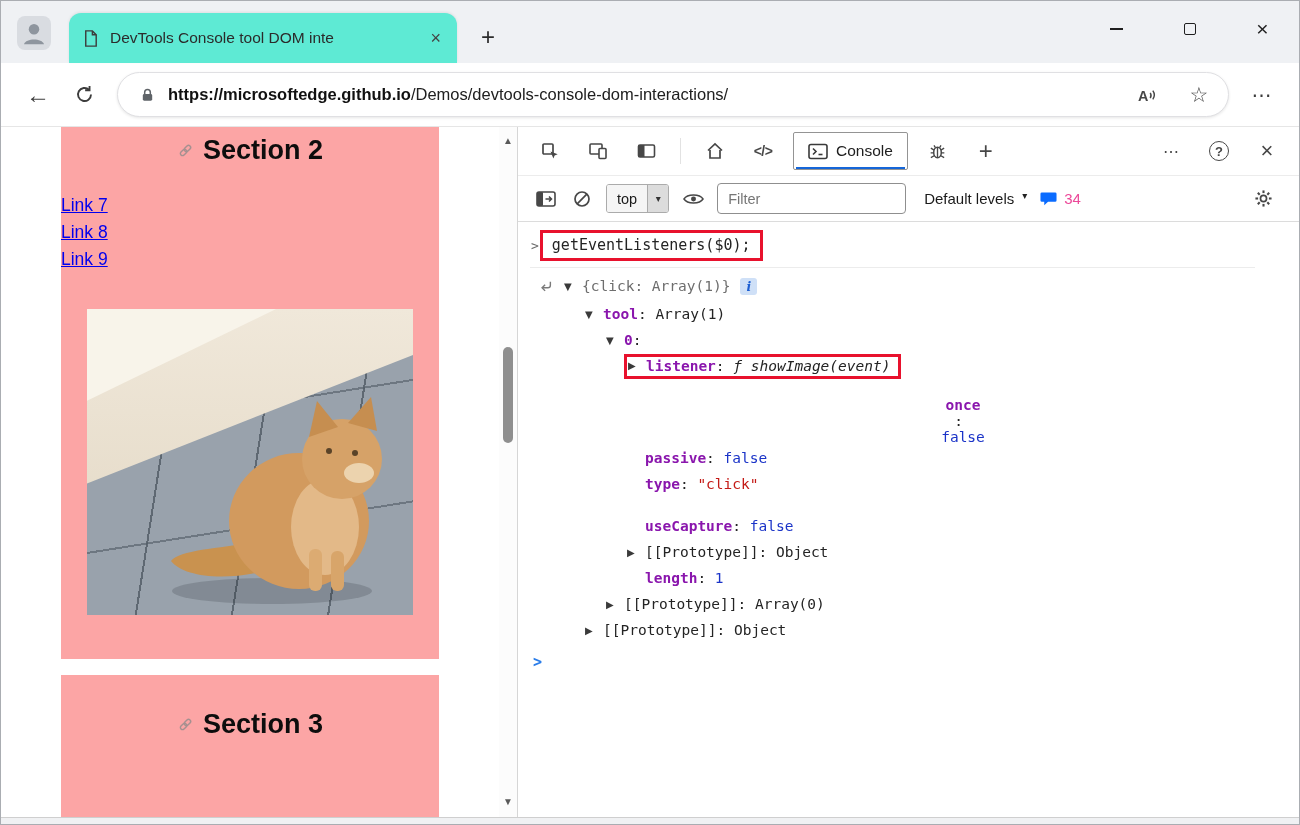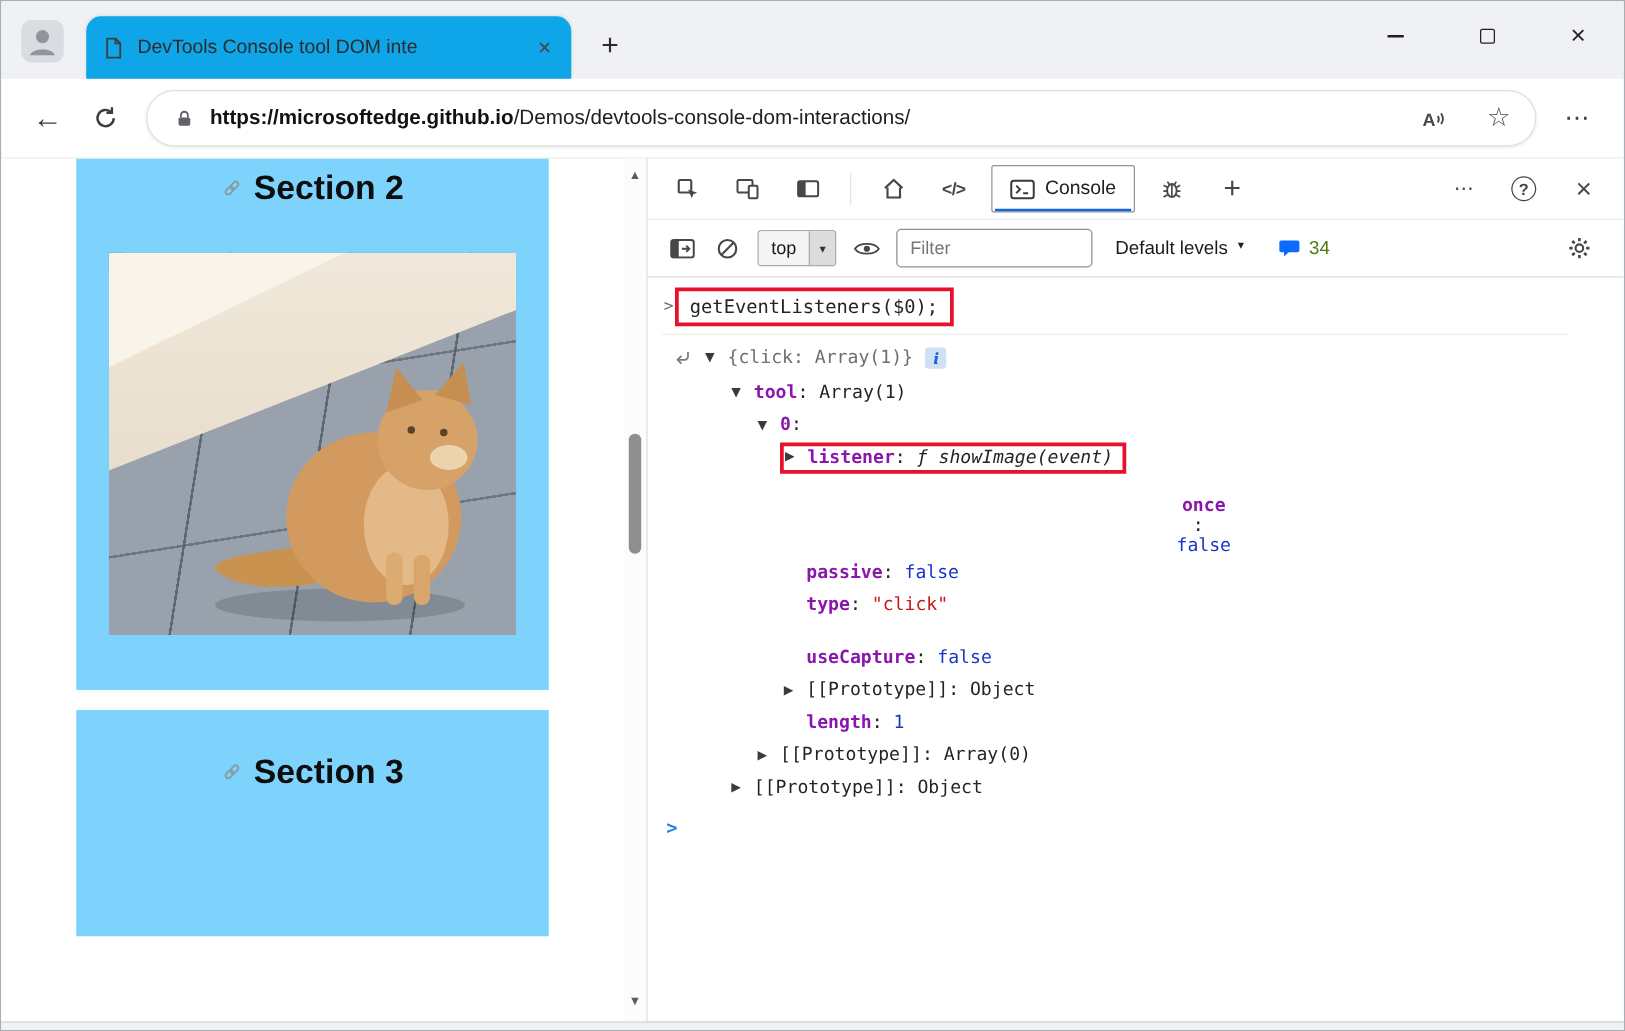--- a/index.html
+++ b/index.html
@@ -2,21 +2,21 @@
 <html><head>
 <meta charset="utf-8">
 <style>
   * { box-sizing: border-box; }
   html,body { margin:0; padding:0; background:#fff; font-family:"Liberation Sans", sans-serif; }
   .window { width:1300px; height:825px; border:1px solid #aaadb2; display:flex; flex-direction:column; overflow:hidden; background:#fff; }
 
   
   .titlebar { height:62px; background:#eff1f4; position:relative; flex:0 0 auto; }
   .avatar { position:absolute; left:16px; top:15px; width:34px; height:34px; border-radius:8px; background:#d9dce1; display:flex; align-items:center; justify-content:center; overflow:hidden; }
-  .tab { position:absolute; left:68px; bottom:0; width:388px; height:50px; background:#0ea5e9; border-radius:12px 12px 0 0; display:flex; align-items:center; padding:0 12px; box-shadow:0 -1px 3px rgba(0,0,0,.08); }
+  .tab { position:absolute; left:68px; bottom:0; width:388px; height:50px; background:#5eead4; border-radius:12px 12px 0 0; display:flex; align-items:center; padding:0 12px; box-shadow:0 -1px 3px rgba(0,0,0,.08); }
   .favicon { flex:0 0 auto; margin-right:10px; display:flex; }
   .tab-title { flex:1; font-size:15.5px; color:#2b2b2b; white-space:nowrap; overflow:hidden; }
   .tab-close { flex:0 0 auto; font-size:18px; color:#444; padding:0 4px; cursor:default; }
   .newtab-btn { position:absolute; left:470px; bottom:9px; width:34px; height:34px; display:flex; align-items:center; justify-content:center; font-size:24px; font-weight:300; color:#2b2b2b; }
   .win-controls { position:absolute; right:0; top:0; display:flex; height:56px; }
   .win-btn { width:73px; height:100%; display:flex; align-items:center; justify-content:center; font-size:21px; color:#1f1f1f; }
   .min-line { width:13px; height:1.6px; background:#1f1f1f; display:inline-block; }
   .max-box { width:12px; height:12px; border:1.5px solid #1f1f1f; border-radius:2px; display:inline-block; }
 
   
@@ -29,21 +29,21 @@
   .url-path { color:#202020; }
   .field-btn { width:38px; height:38px; display:flex; align-items:center; justify-content:center; color:#474747; flex:0 0 auto; }
   .field-btn.star { font-size:21px; }
 
   
   .content { flex:1; display:flex; min-height:0; background:#fff; }
 
   
   .page-col { width:516px; position:relative; overflow:hidden; flex:0 0 auto; background:#fff; }
   .page-inner { position:absolute; left:0; top:0; width:498px; }
-  .page-section { width:378px; margin:0 auto 16px; background:#7dd3fc; padding:34px 0 44px; text-align:left; }
+  .page-section { width:378px; margin:0 auto 16px; background:#fca5a5; padding:34px 0 44px; text-align:left; }
   .page-section.first { margin-top:-26px; }
   .page-section.second { margin-bottom:0; padding-bottom:90px; }
   .section-heading { margin:0 0 26px; font-size:27px; color:#0d0d0d; display:flex; align-items:center; justify-content:center; gap:9px; font-weight:bold; }
   .anchor-icon { display:flex; opacity:.75; }
   .links { display:block; }
   .page-link { display:block; color:#0000ee; text-decoration:underline; font-size:17.5px; line-height:27px; }
   .cat-photo { position:relative; width:326px; height:306px; margin:36px auto 0; overflow:hidden; }
   .tiles { position:absolute; inset:0; background-color:#99a2ac;
     background-image:
       repeating-linear-gradient(99deg, rgba(80,90,100,.8) 0 2px, transparent 2px 95px),
@@ -71,25 +71,25 @@
   .console-tab::after { content:''; position:absolute; left:2px; right:2px; bottom:0; height:2.5px; background:#1566d8; }
   .ct-label { font-size:15.5px; color:#202020; }
   .dt-right { margin-left:auto; display:flex; }
   .dt-btn .help-circle { width:20px; height:20px; border:1.6px solid #474747; border-radius:50%; display:flex; align-items:center; justify-content:center; font-size:13px; font-weight:bold; }
 
   .dt-toolbar { height:46px; display:flex; align-items:center; padding:0 10px; border-bottom:1px solid #dcdcdc; flex:0 0 auto; }
   .tb-btn { width:36px; height:34px; display:flex; align-items:center; justify-content:center; color:#474747; flex:0 0 auto; }
   .top-dd { display:flex; align-items:stretch; height:29px; border:1px solid #ababab; border-radius:3px; margin:0 6px; overflow:hidden; flex:0 0 auto; }
   .top-dd-label { display:flex; align-items:center; padding:0 10px; font-size:14.5px; color:#1a1a1a; background:#f5f5f5; }
   .top-dd-caret { width:21px; display:flex; align-items:center; justify-content:center; font-size:10px; color:#333; background:#dcdcdc; border-left:1px solid #ababab; }
-  .filter-input { width:157px; height:31px; border:1px solid #8f8f8f; border-radius:4px; padding:0 10px; font-size:14.5px; color:#1a1a1a; margin:0 4px 0 6px; font-family:"Liberation Sans",sans-serif; outline:none; }
+  .filter-input { width:189px; height:31px; border:1px solid #8f8f8f; border-radius:4px; padding:0 10px; font-size:14.5px; color:#1a1a1a; margin:0 4px 0 6px; font-family:"Liberation Sans",sans-serif; outline:none; }
   .filter-input::placeholder { color:#767676; }
   .levels { display:flex; align-items:flex-start; gap:8px; margin-left:14px; font-size:15px; color:#1a1a1a; flex:0 0 auto; }
   .dd-caret { font-size:10px; color:#222; }
-  .msg-count { display:flex; align-items:flex-end; gap:7px; margin-left:28px; font-size:15px; color:#4d7c0f; flex:0 0 auto; }
+  .msg-count { display:flex; align-items:flex-end; gap:7px; margin-left:13px; font-size:15px; color:#ec4899; flex:0 0 auto; }
   .bubble { display:flex; }
   .tb-btn.gear { margin-left:auto; margin-right:8px; }
 
   
   .console-area { flex:1; padding-top:8px; font-family:"DejaVu Sans Mono","Liberation Mono",monospace; font-size:14.5px; color:#242424; overflow:hidden; }
   .command-row { display:flex; align-items:center; padding-left:13px; }
   .exec-prompt { color:#6b6b6b; font-size:13px; margin-right:1px; }
   .red-box { border:3px solid #e8112d; padding:3px 9px 4px; display:inline-block; }
   .command-text { font-size:15px; color:#242424; }
   .cmd-divider { border-bottom:1px solid #ececec; margin:6px 44px 3px 12px; }
@@ -186,20 +186,25 @@
             <span class="anchor-icon">
               <svg viewBox="0 0 20 20" width="17" height="17">
                   <g transform="rotate(-45 10 10)" fill="none" stroke="#8a8a8a" stroke-width="1.7">
                     <rect x="2.5" y="7.5" width="8.5" height="5" rx="2.5"></rect>
                     <rect x="9" y="7.5" width="8.5" height="5" rx="2.5"></rect>
                   </g>
                 </svg>
             </span>
             <span>Section 2</span>
           </h2>
+          <div class="links">
+              <a class="page-link" href="#">Link 7</a>
+              <a class="page-link" href="#">Link 8</a>
+              <a class="page-link" href="#">Link 9</a>
+            </div>
           <div class="cat-photo">
             <div class="tiles"></div>
             <div class="beige"></div>
             <div class="beige-hi"></div>
             <svg class="cat-svg" viewBox="0 0 326 306">
               <ellipse cx="185" cy="282" rx="100" ry="13" fill="rgba(30,35,40,0.18)"></ellipse>
               <path d="M200 255 C150 274 98 270 84 252 C95 238 150 240 198 226 Z" fill="#c9924f"></path>
               <ellipse cx="212" cy="212" rx="70" ry="68" fill="#d29a5e"></ellipse>
               <ellipse cx="238" cy="218" rx="34" ry="48" fill="#e3b988"></ellipse>
               <rect x="222" y="240" width="13" height="42" rx="6" fill="#dcab72"></rect>

